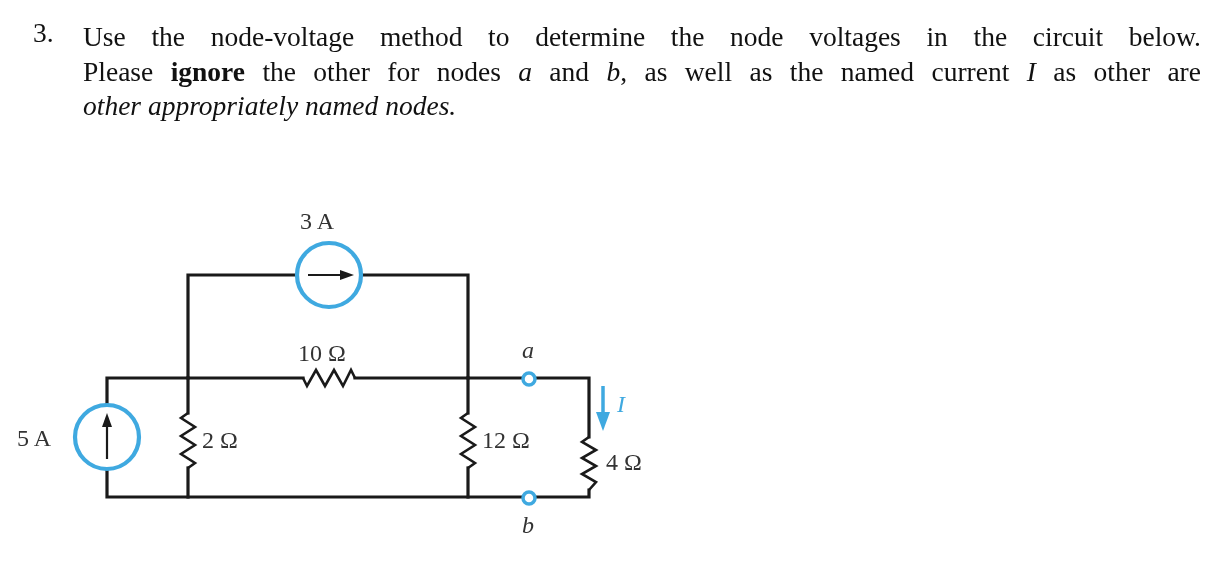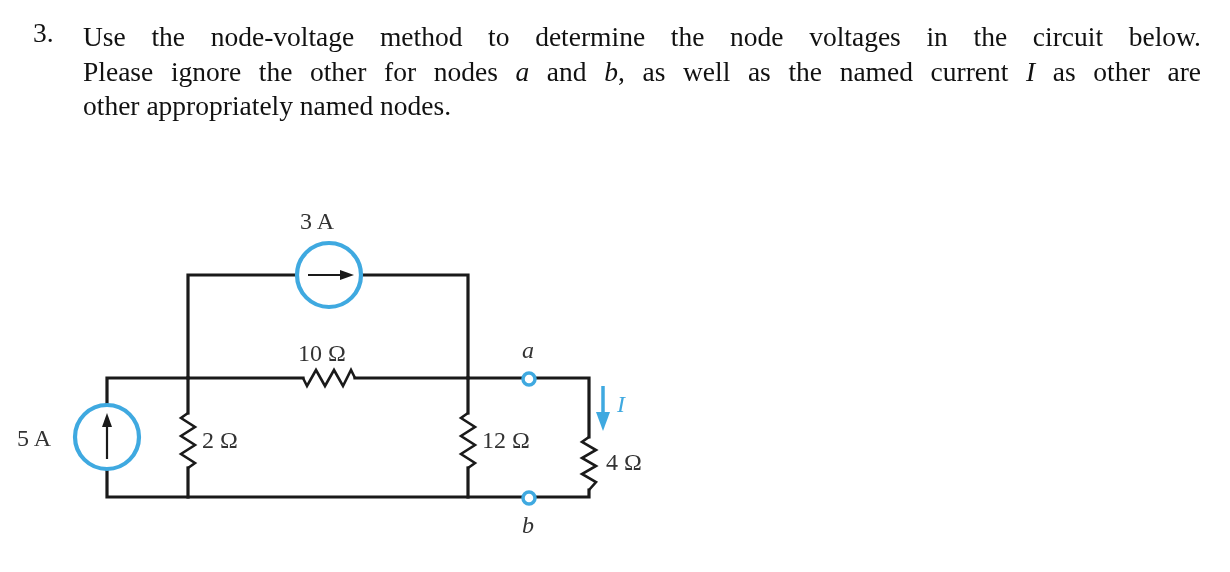--- a/index.html
+++ b/index.html
@@ -2,22 +2,22 @@
 <html><head>
 <meta charset="utf-8">
 <style>
   html, body { margin:0; padding:0; background:#ffffff; }
   body { width:1230px; height:572px; position:relative; overflow:hidden;
          font-family:"Liberation Serif","DejaVu Serif",serif; color:#111; }
   .question { position:absolute; left:33px; top:16px; width:1170px; font-size:27.5px; line-height:34.5px; }
   .qnum { position:absolute; left:0; top:0; }
   .qbody { position:absolute; left:50px; top:4px; width:1118px; text-align:justify; }
   .qbody .line { display:block; text-align:justify; text-align-last:justify; white-space:nowrap; }
-  .qbody .line.last { text-align-last:left; }
-  b { font-weight:normal; }
+  .qbody .line.last { text-align-last:left;font-style:italic; }
+  b { font-weight:bold; }
   i { font-style:italic; }
   svg { position:absolute; left:0; top:0; }
   .lbl { font-family:"Liberation Serif","DejaVu Serif",serif; font-size:24px; fill:#333; }
   .lbl-it { font-style:italic; }
 </style>
 </head>
 <body>
 
 <div class="question">
   <span class="qnum">3.</span>

